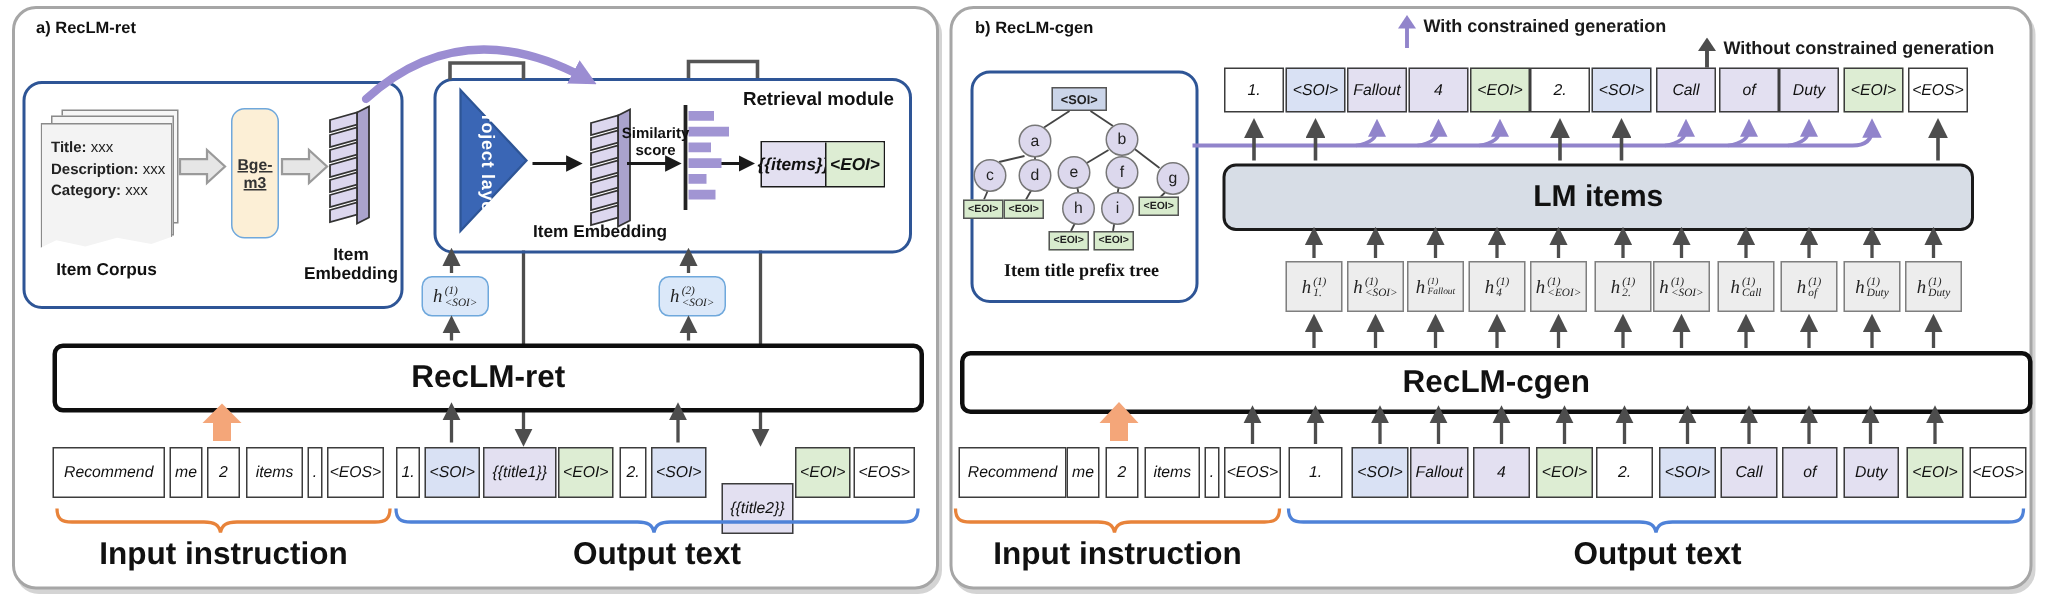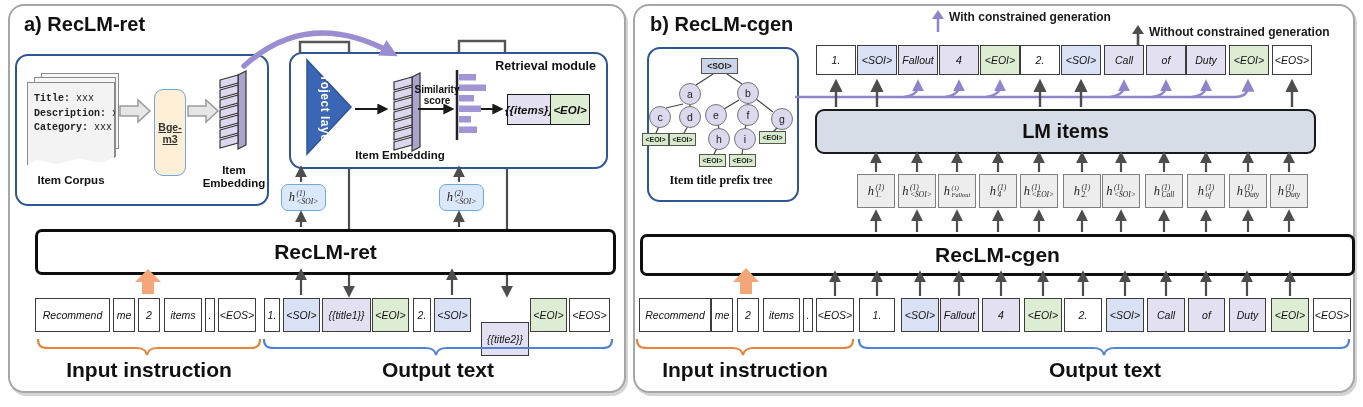--- a/index.html
+++ b/index.html
@@ -6,21 +6,21 @@
   #canvas{position:relative;width:1363px;height:407px;background:#fff;
           font-family:"Liberation Sans",sans-serif;overflow:hidden;}
   .panel{position:absolute;top:4px;height:385px;background:#fff;
          border:2.5px solid #a6a6a6;border-radius:16px;
          box-shadow:2px 3px 0 #d4d4d4;}
   #panel-a{left:8px;width:614px;}
   #panel-b{left:633px;width:718px;}
   .svg-under{position:absolute;left:0;top:0;z-index:0;}
   .svg-over{position:absolute;left:0;top:0;z-index:3;pointer-events:none;}
   .el{position:absolute;z-index:2;}
-  .panel-title{font-weight:bold;font-size:20px;color:#111;}
+  .panel-title{font-weight:bold;font-size:11px;color:#111;}
   .bluebox{position:absolute;z-index:1;border:2px solid #2e5596;border-radius:13px;background:transparent;}
   .blackbox{position:absolute;z-index:2;border:3px solid #0e0e0e;border-radius:7px;background:#fff;
             display:flex;align-items:center;justify-content:center;font-weight:bold;font-size:21px;color:#111;}
   .tok{position:absolute;z-index:2;height:34px;border:1.4px solid #3c3c3c;background:#fff;
        display:flex;align-items:center;justify-content:center;font-style:italic;
        font-size:10.5px;color:#111;box-sizing:border-box;white-space:nowrap;}
   .tok.soi{background:#d9e1f4;}
   .tok.word{background:#e3e0f1;}
   .tok.eoi{background:#ddedd3;}
   .tok.top{height:30px;}
@@ -128,27 +128,27 @@
         <rect x="449" y="110" height="6.5" fill="#a195d3" width="12"></rect>
         <rect x="449" y="120.5" height="6.5" fill="#a195d3" width="18"></rect>
       </g>
     </svg>
 
     <div class="el panel-title" style="left:14px;top:7px;">a) RecLM-ret</div>
 
     <div class="bluebox" style="left:5px;top:48px;width:250px;height:148px;"></div>
     <div class="docpage" style="left:31px;top:67px;width:78px;height:76px;"></div>
     <div class="docpage" style="left:24px;top:71px;width:82px;height:80px;"></div>
-    <div class="docpage docfront" style="left:17px;top:76px;width:88px;height:84px;padding:9px 0 0 6px;font-family:Liberation Mono, monospace;">
+    <div class="docpage docfront" style="left:17px;top:76px;width:88px;height:84px;padding:9px 0 0 6px;">
       <div class="docline"><b>Title:</b> <span>xxx</span></div>
       <div class="docline"><b>Description:</b> <span>xxx</span></div>
       <div class="docline"><b>Category:</b> <span>xxx</span></div>
     </div>
     <div class="smallcap" style="left:16px;top:168px;width:90px;">Item Corpus</div>
-    <div class="encoder" style="left:144px;top:83px;width:30px;height:85px;text-decoration:underline;">Bge-m3</div>
+    <div class="encoder" style="left:144px;top:66px;width:30px;height:85px;text-decoration:underline;">Bge-m3</div>
     <div class="smallcap" style="left:188px;top:158px;width:72px;">Item Embedding</div>
 
     <div class="bluebox" style="left:279px;top:46px;width:315px;height:113px;"></div>
     <div class="module-title" style="left:436px;top:53px;width:150px;">Retrieval module</div>
     <div class="project-label" style="left:299px;top:58px;width:32px;height:86px;">Project layer</div>
     <div class="simlabel" style="left:399px;top:78px;width:56px;">Similarity score</div>
     <div class="smallcap" style="left:345px;top:143px;width:90px;">Item Embedding</div>
     <div class="resultbox" style="left:497px;top:88px;height:31px;">
       <div class="cell" style="width:42px;background:#e3e0f1;">{{items}}</div>
       <div class="cell" style="width:38px;background:#ddedd3;">&lt;EOI&gt;</div>

